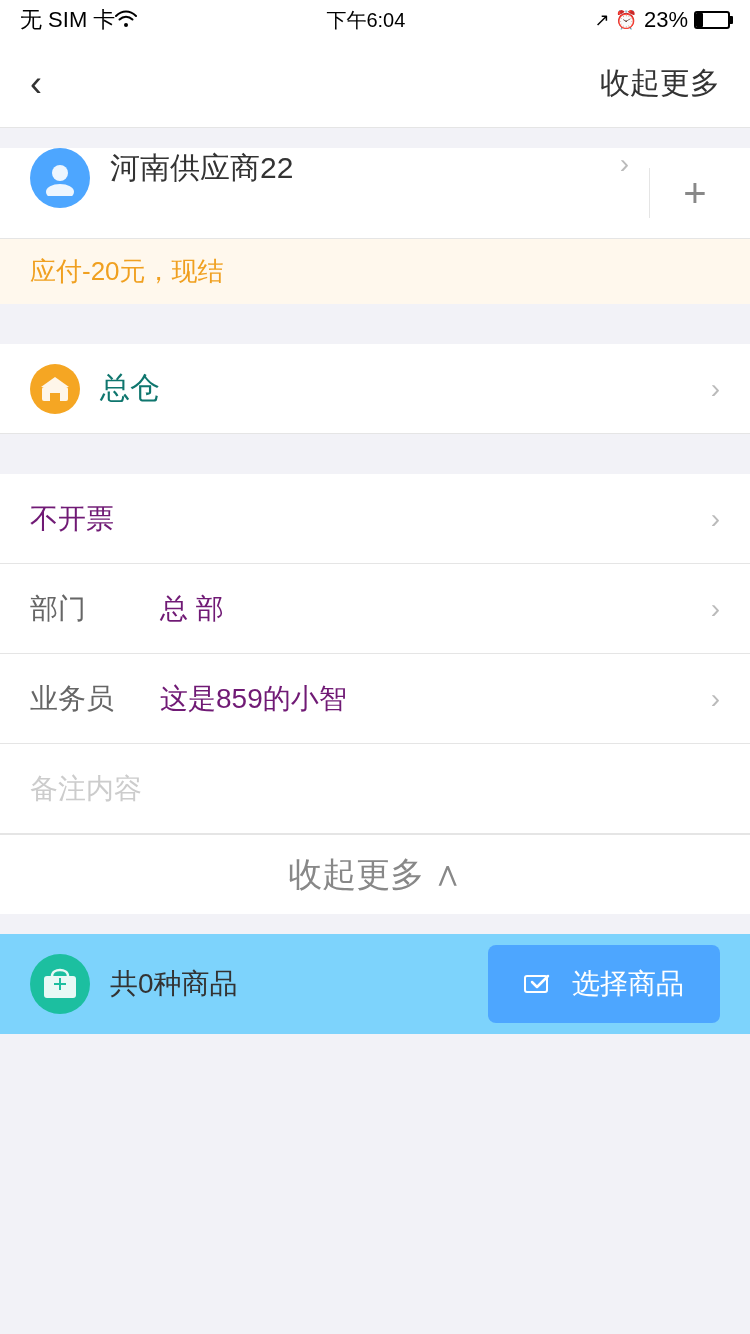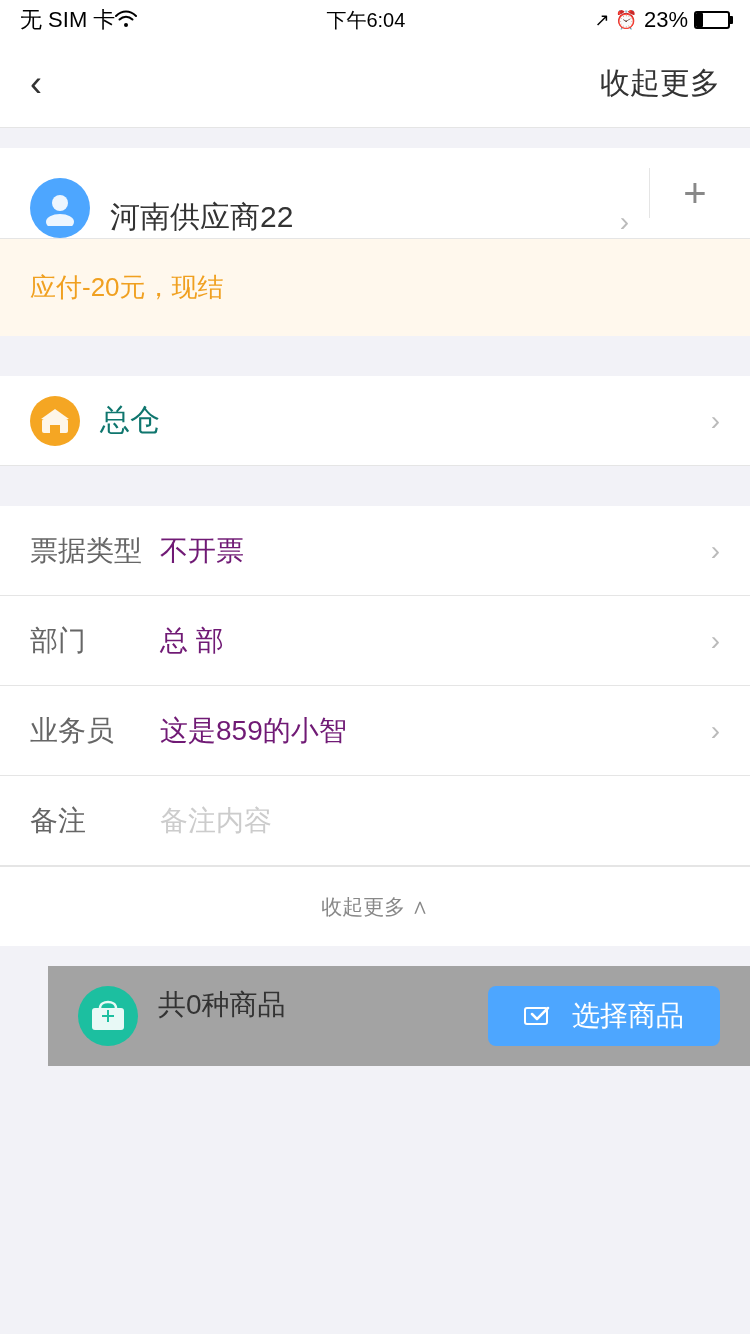--- a/index.html
+++ b/index.html
@@ -89,21 +89,21 @@
     .supplier-section {
       background: #fff;
       display: flex;
       align-items: center;
       padding: 0 30px;
       border-bottom: 1px solid #e5e5e5;
     }
     .supplier-row {
       flex: 1;
       display: flex;
-      align-items: flex-end;
+      align-items: flex-start;
       height: 90px;
       cursor: pointer;
     }
     .avatar {
       width: 60px; height: 60px;
       border-radius: 50%;
       background: #4da6ff;
       display: flex; align-items: center; justify-content: center;
       margin-right: 20px;
       flex-shrink: 0;
@@ -132,21 +132,21 @@
       color: #888;
       cursor: pointer;
       width: 50px;
       text-align: center;
       line-height: 1;
     }
 
     
     .notice-banner {
       background: #fff8ed;
-      padding: 31px 30px;
+      padding: 15px 30px;
       font-size: 26px;
       color: #f0a020;
     }
 
     
     .warehouse-section {
       background: #fff;
       margin-top: 20px;
     }
     .row-item {
@@ -203,34 +203,34 @@
       color: #ccc;
     }
 
     
     .collapse-row {
       background: #fff;
       height: 80px;
       display: flex;
       align-items: center;
       justify-content: center;
-      font-size: 21px;
+      font-size: 34px;
       color: #888;
       cursor: pointer;
       border-top: 1px solid #e5e5e5;
     }
 
     
     .bottom-bar {
-      background: #a3a3a3;
+      background: #7dd3fc;
       margin-top: 20px;
       display: flex;
+      align-items: center;
       padding: 20px 30px;
       height: 100px;
-      margin-left: 48px;
     }
     .product-icon {
       width: 60px; height: 60px;
       border-radius: 50%;
       background: #1cbfa0;
       display: flex; align-items: center; justify-content: center;
       margin-right: 20px;
       flex-shrink: 0;
     }
     .product-count {
@@ -316,39 +316,37 @@
       </div>
       <span class="row-label">总仓</span>
       <span class="chevron">›</span>
     </div>
   </div>
 
   <div class="form-section">
     <div class="section-gap"></div>
 
     <div class="form-row">
-      <span class="form-label">票据类型</span>
       <span class="form-value">不开票</span>
       <span class="chevron">›</span>
     </div>
 
     <div class="form-row">
       <span class="form-label">部门</span>
       <span class="form-value">总 部</span>
       <span class="chevron">›</span>
     </div>
 
     <div class="form-row">
       <span class="form-label">业务员</span>
       <span class="form-value">这是859的小智</span>
       <span class="chevron">›</span>
     </div>
 
     <div class="form-row">
-      <span class="form-label">备注</span>
       <span class="form-placeholder">备注内容</span>
     </div>
 
     <div class="collapse-row">
       <span>收起更多 ∧</span>
     </div>
   </div>
 
   <div class="bottom-bar">
     <div class="product-icon">

